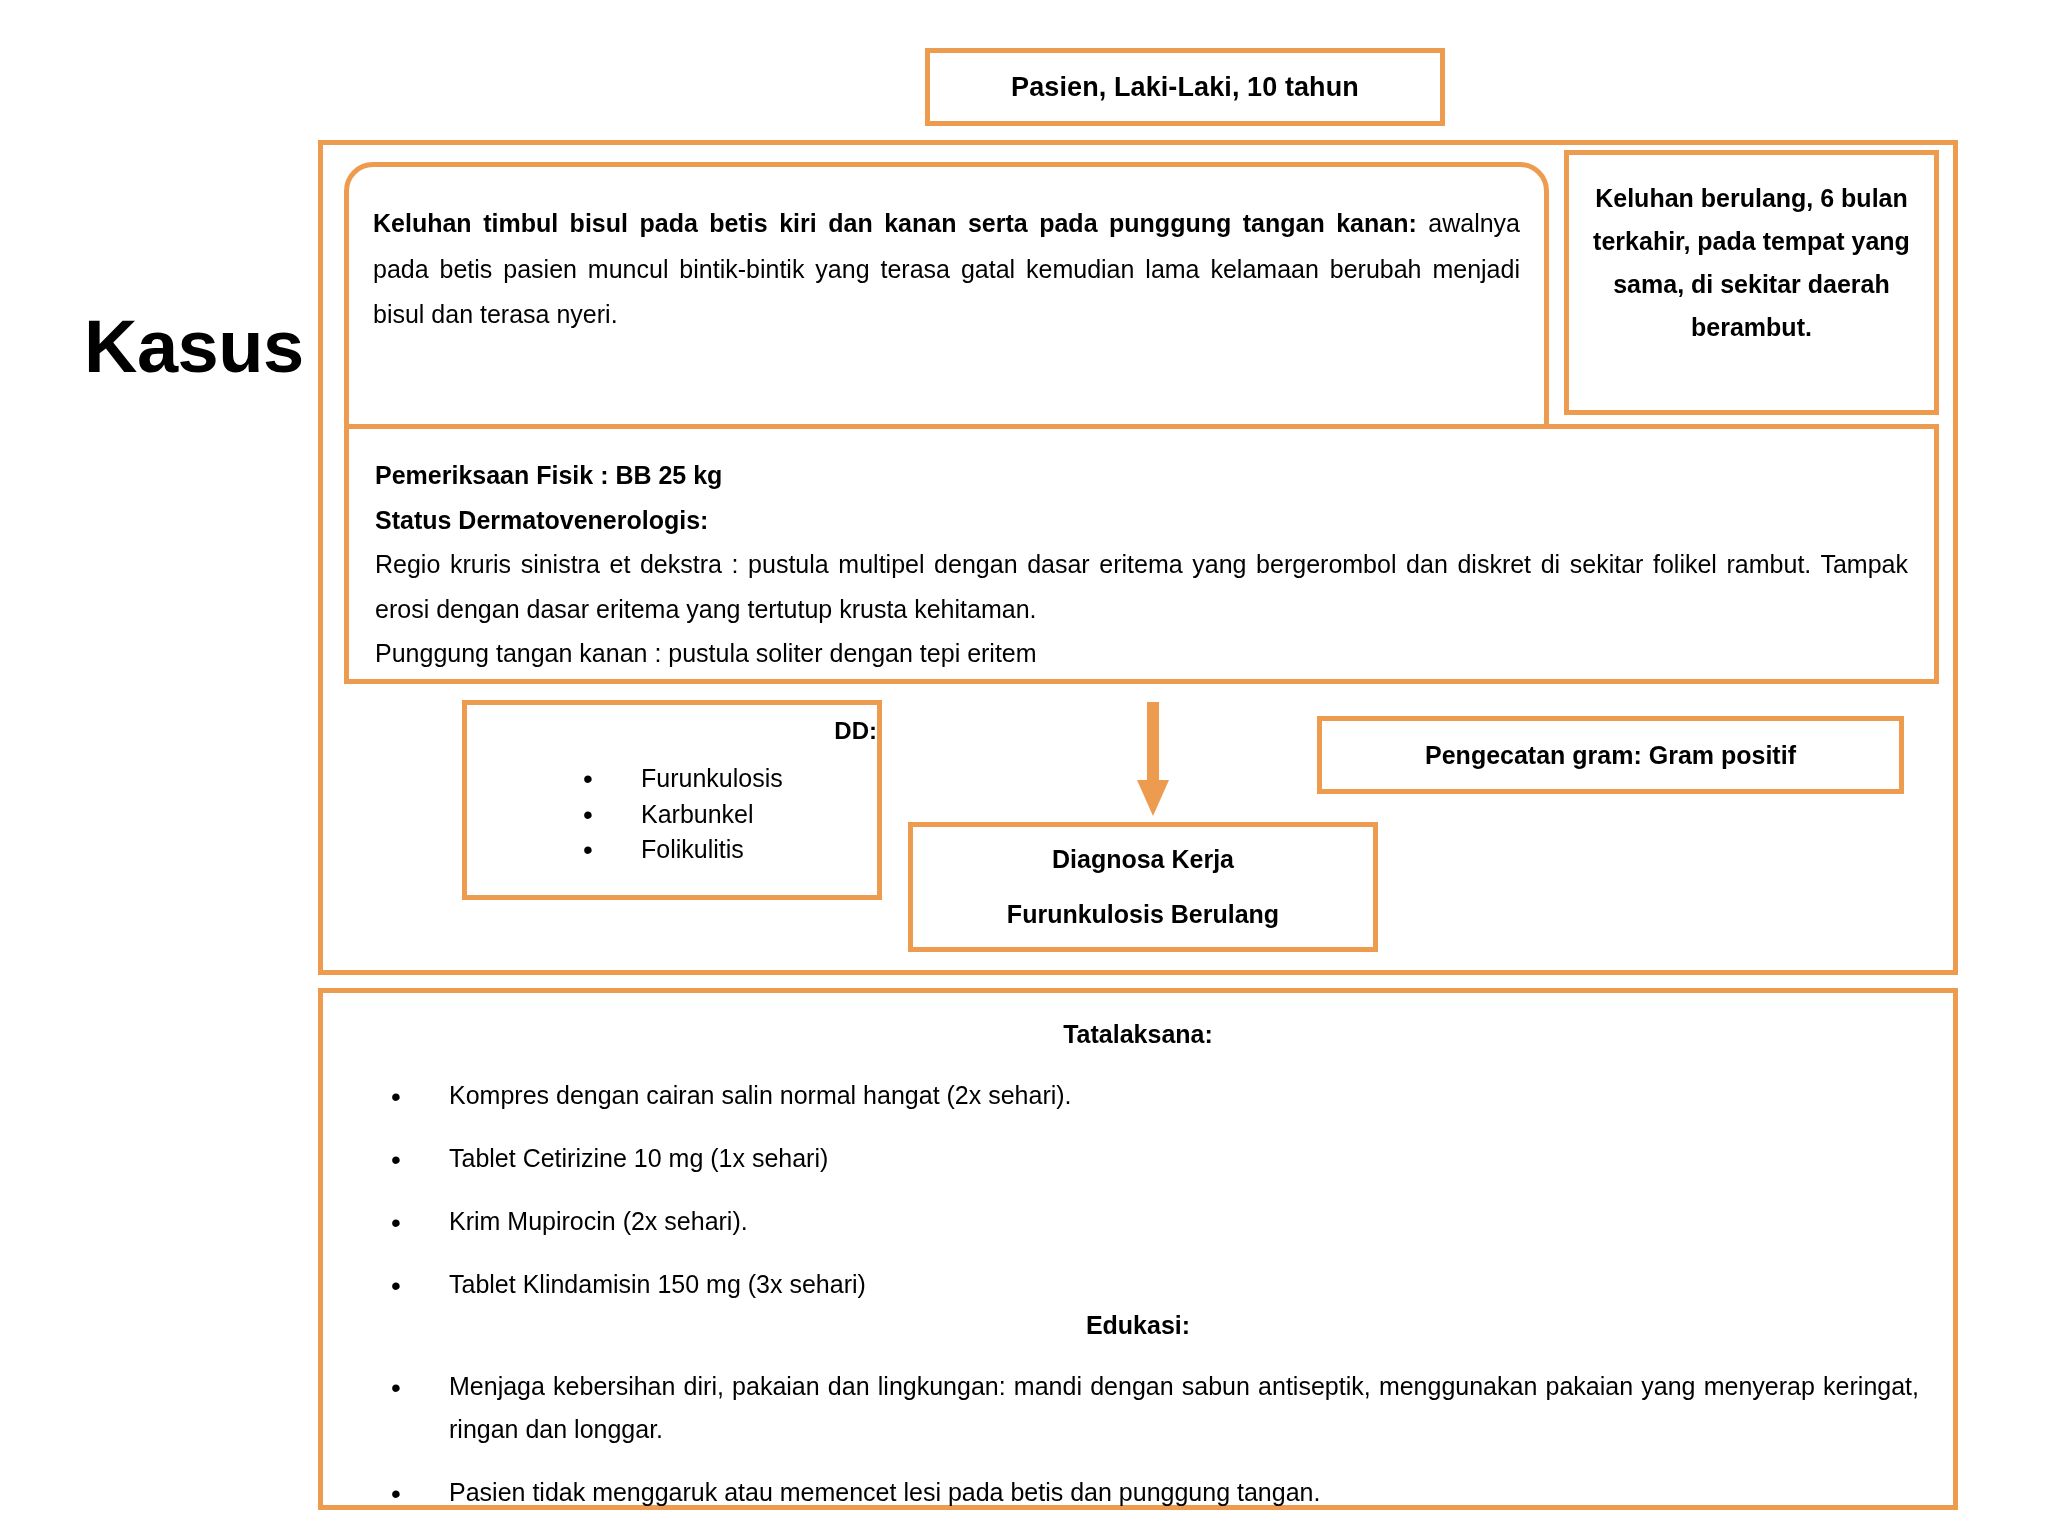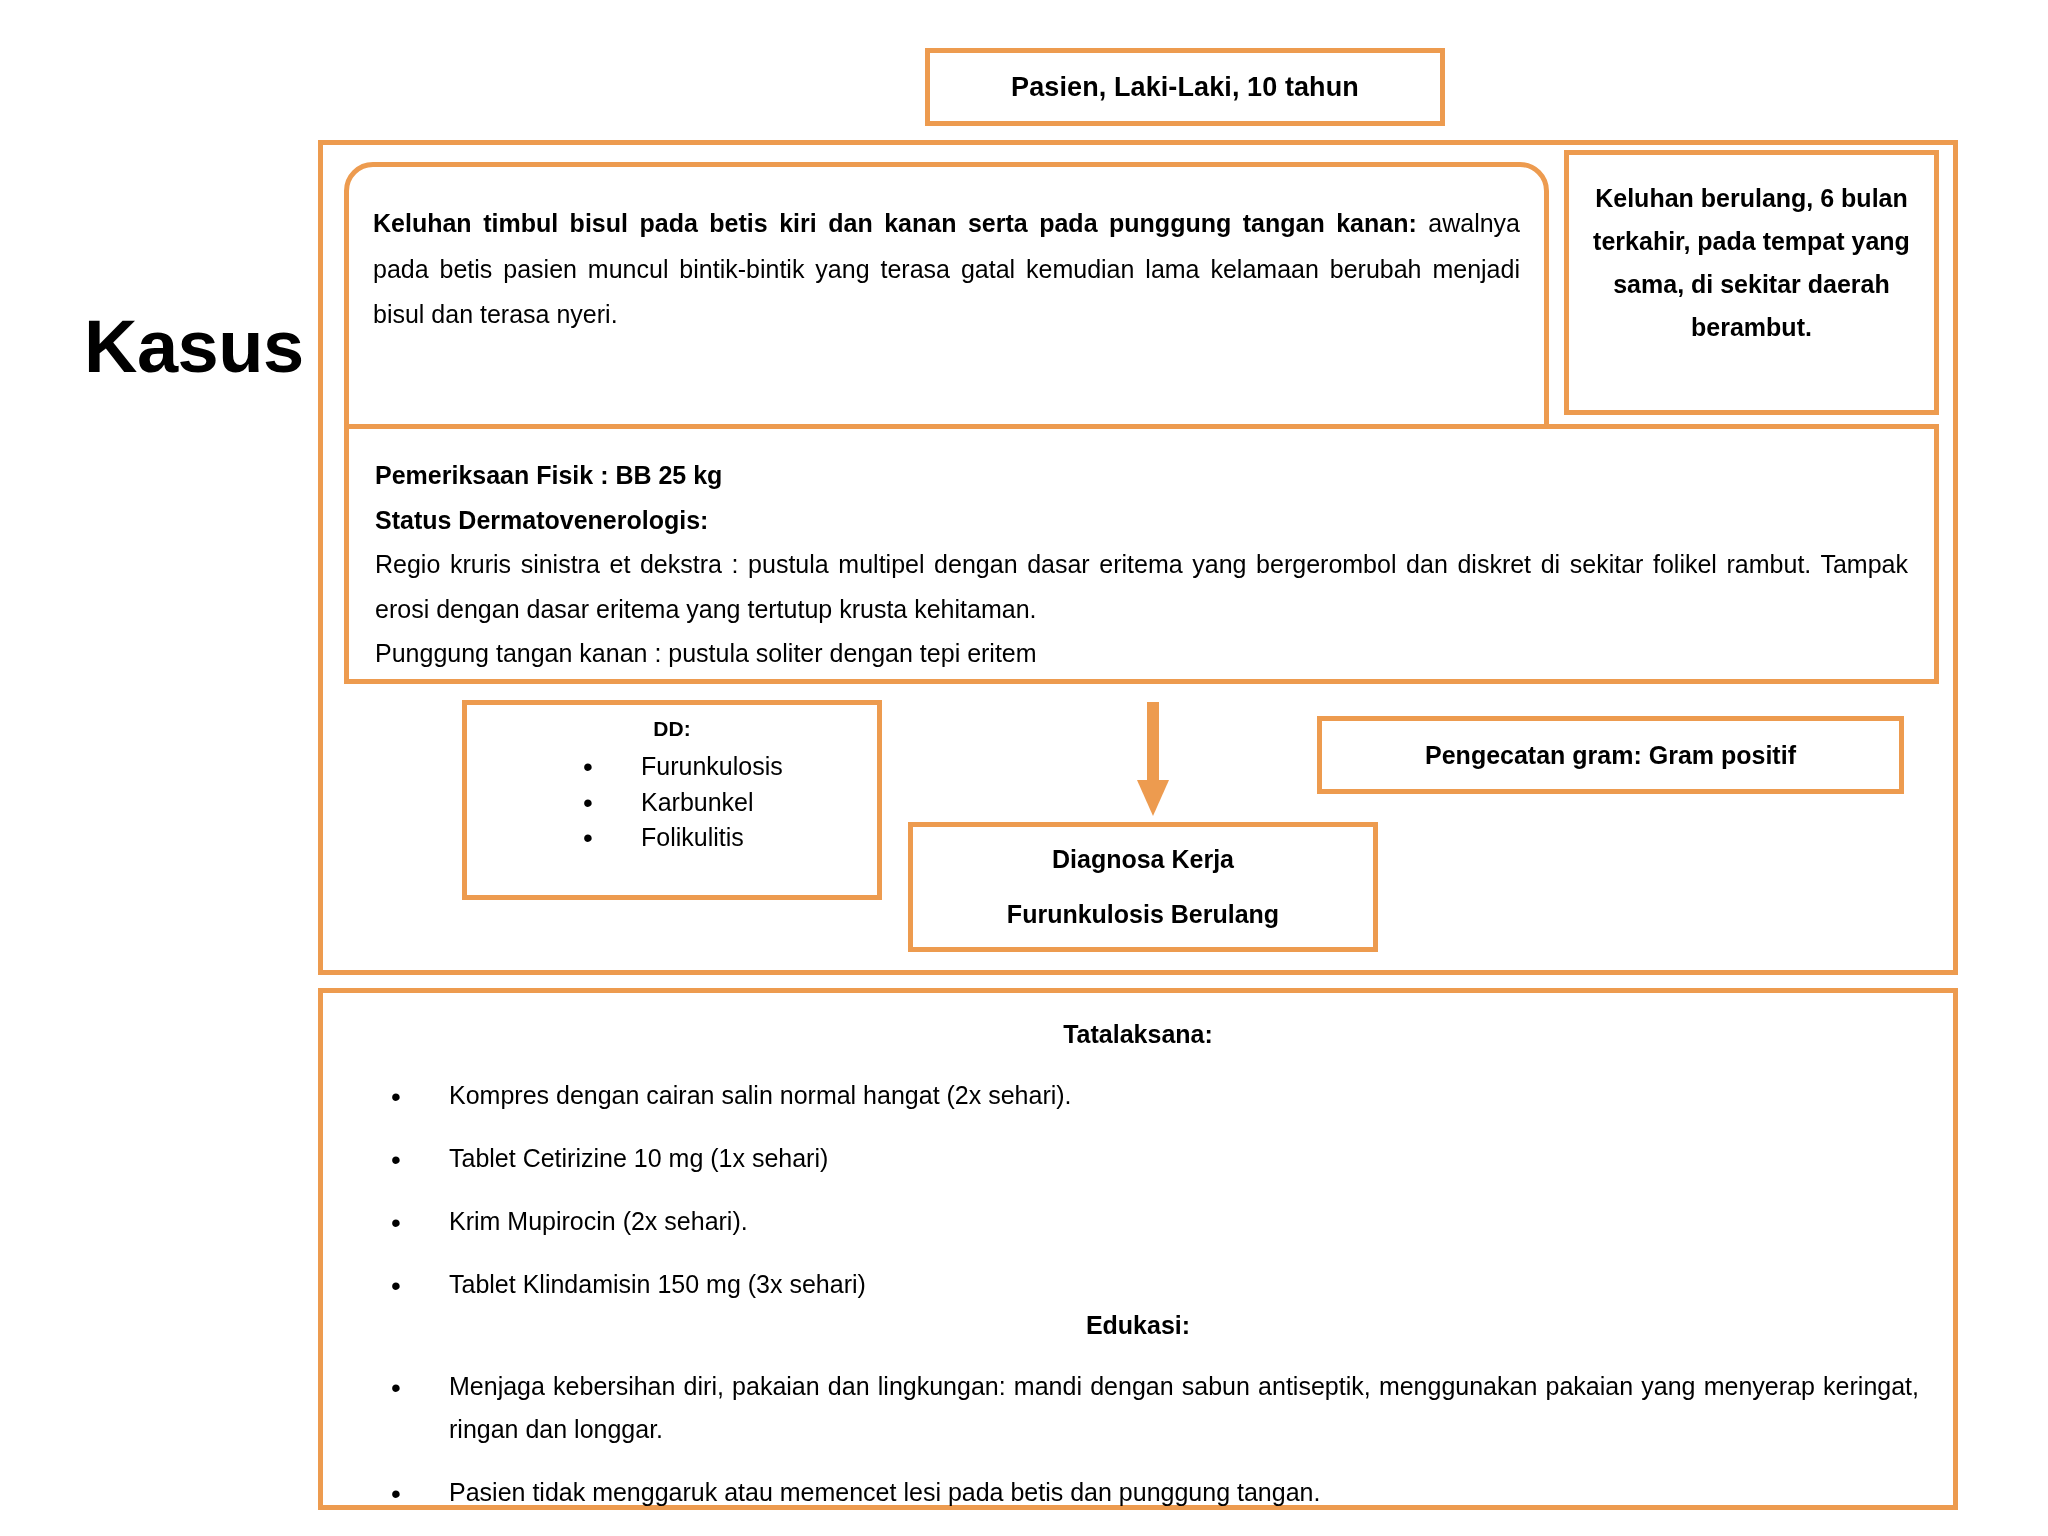--- a/index.html
+++ b/index.html
@@ -113,24 +113,24 @@
 
   
   #dd-box {
     left: 462px;
     top: 700px;
     width: 420px;
     height: 200px;
     padding: 12px 0 0 0;
   }
   #dd-box .dd-title {
-    font-size: 21px;
-    font-weight: bold;
-    text-align: center;
-    margin-bottom: 8px;
+    font-size: 24px;
+    font-weight: bold;
+    text-align: right;
+    margin-bottom: 16px;
   }
   #dd-box ul {
     margin: 0;
     padding: 0 0 0 116px;
     list-style: none;
   }
   #dd-box li {
     font-size: 25px;
     line-height: 1.42;
     position: relative;

